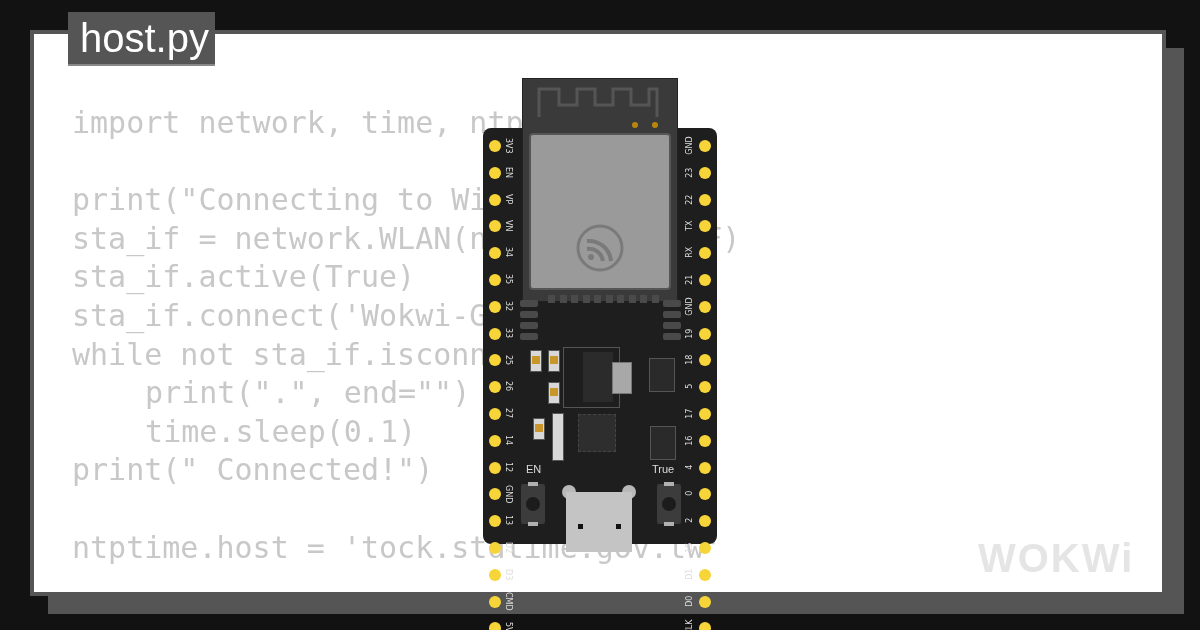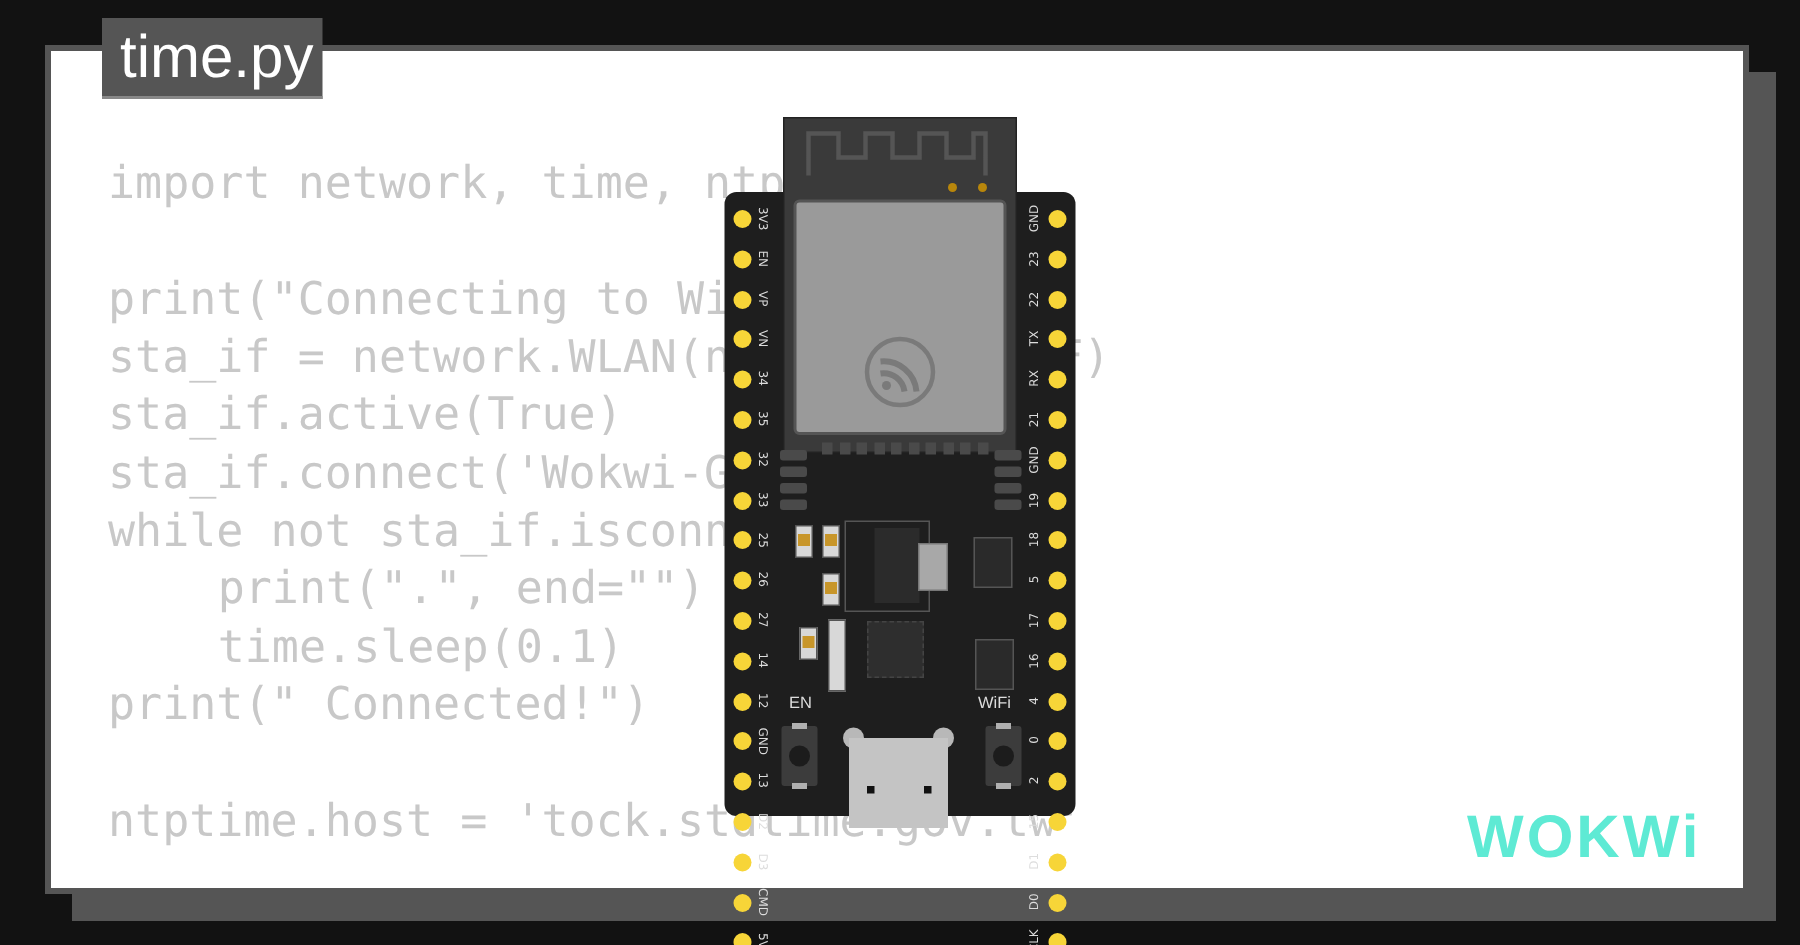--- a/index.html
+++ b/index.html
@@ -3,21 +3,21 @@
 <meta charset="utf-8">
 <style>
   html, body { margin: 0; padding: 0; }
   body { width: 1200px; height: 630px; background: #121212; position: relative; overflow: hidden; font-family: "Liberation Sans", sans-serif; }
   .shadow { position: absolute; left: 48px; top: 48px; width: 1136px; height: 566px; background: #555555; }
   .frame { position: absolute; left: 30px; top: 30px; width: 1136px; height: 566px; background: #ffffff; border: 4px solid #555555; box-sizing: border-box; overflow: hidden; }
   .filetab { position: absolute; left: 68px; top: 12px; height: 54px; padding: 0 6px 0 12px; background: #555555; color: #ffffff; font-size: 40px; line-height: 52px; border-bottom: 2px solid #888; box-sizing: border-box; }
   .code { position: absolute; left: 38px; top: 70px; margin: 0; font-size: 30px; line-height: 38.6px; color: #c8c8c8; white-space: pre; }
   .code .ln { display: block; height: 38.6px; }
   .code .indent { padding-left: 37px; }
-  .logo { position: absolute; left: 978px; top: 536px; font-size: 40px; font-weight: bold; color: #5eead4; letter-spacing: 2px; }
+  .logo { position: absolute; left: 978px; top: 536px; font-size: 40px; font-weight: bold; color: #e5e5e5; letter-spacing: 2px; }
 
   .board { position: absolute; left: 483px; top: 128px; width: 234px; height: 416px; background: #1e1e1e; border-radius: 8px; }
   .pins { position: absolute; top: 12px; width: 14px; }
   .pin { width: 12px; height: 12px; border-radius: 50%; background: #f7d538; margin-bottom: 14.8px; }
   .pinlabels { position: absolute; top: 4px; width: 12px; }
   .plabel { height: 26.8px; font-size: 8px; color: #ddd; writing-mode: vertical-rl; display: flex; align-items: center; justify-content: center; font-family: "DejaVu Sans", sans-serif; }
   .pinlabels.right .plabel { writing-mode: vertical-rl; transform: rotate(180deg); }
 
   .module-shield { position: absolute; left: 522px; top: 78px; width: 154px; height: 222px; background: #3a3a3a; border: 1px solid #222; }
   .antenna { position: absolute; left: 537px; top: 85px; width: 124px; height: 34px; }
@@ -45,21 +45,21 @@
   .usb-ear { position: absolute; top: 485px; width: 14px; height: 14px; border-radius: 50%; background: #b8b8b8; }
 </style>
 </head>
 <body>
 
 <div class="shadow"></div>
 <div class="frame">
   <pre class="code"><span class="ln">import network, time, ntptime</span><span class="ln"></span><span class="ln">print("Connecting to WiFi", end="")</span><span class="ln">sta_if = network.WLAN(network.STA_IF)</span><span class="ln">sta_if.active(True)</span><span class="ln">sta_if.connect('Wokwi-GUEST', '')</span><span class="ln">while not sta_if.isconnected():</span><span class="ln indent">  print(".", end="")</span><span class="ln indent">  time.sleep(0.1)</span><span class="ln">print(" Connected!")</span><span class="ln"></span><span class="ln">ntptime.host = 'tock.stdtime.gov.tw'</span></pre>
 </div>
 
-<div class="filetab">time.py</div>
+<div class="filetab">host.py</div>
 
 <div class="board">
   <div class="pins" style="left:6px;">
     <div class="pin"></div>
       <div class="pin"></div>
       <div class="pin"></div>
       <div class="pin"></div>
       <div class="pin"></div>
       <div class="pin"></div>
       <div class="pin"></div>
@@ -196,21 +196,21 @@
   </div>
 <div class="comp smd" style="left:552px;top:413px;width:10px;height:46px;"></div>
 <div class="regulator"></div>
 <div class="reg-body"></div>
 <div class="reg-tab"></div>
 <div class="comp" style="left:649px;top:358px;width:24px;height:32px;border:1px solid #555;background:#2a2a2a;"></div>
 <div class="comp" style="left:650px;top:426px;width:24px;height:32px;border:1px solid #555;background:#2a2a2a;"></div>
 <div class="chip-qfn"></div>
 
 <div class="btn-label" style="left:526px;top:463px;">EN</div>
-<div class="btn-label" style="left:652px;top:463px;">WiFi</div>
+<div class="btn-label" style="left:652px;top:463px;">True</div>
 
 <div class="button" style="left:521px;top:484px;">
   <div class="cap" style="top:-2px;"></div>
     <div class="knob"></div>
     <div class="cap" style="bottom:-2px;"></div>
 </div>
 <div class="button" style="left:657px;top:484px;">
   <div class="cap" style="top:-2px;"></div>
     <div class="knob"></div>
     <div class="cap" style="bottom:-2px;"></div>

